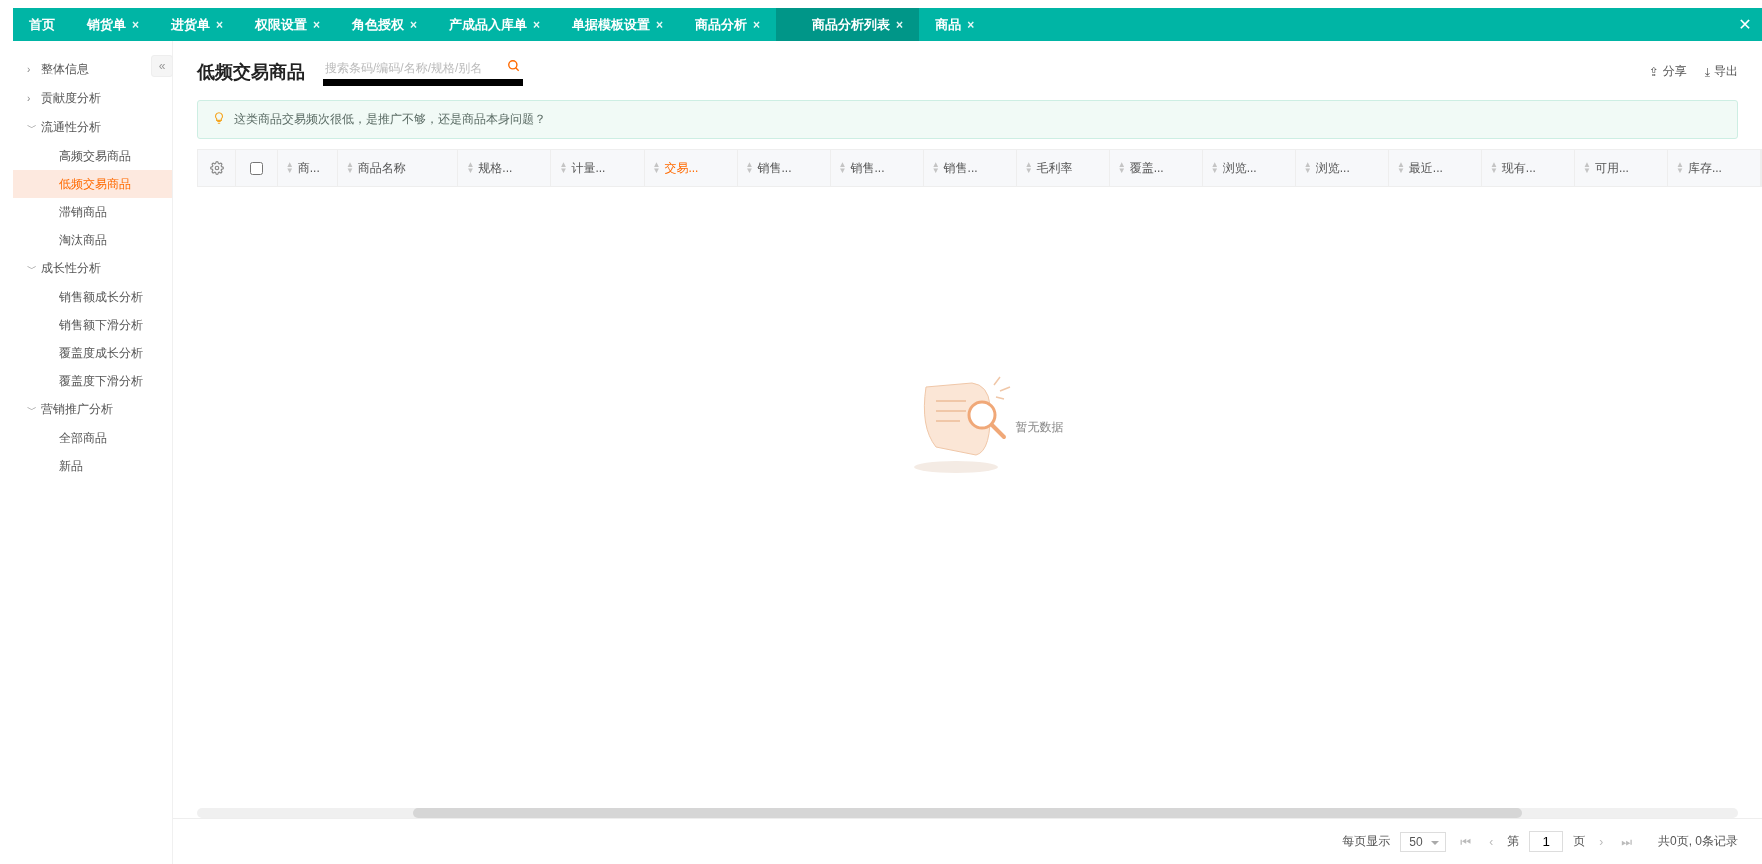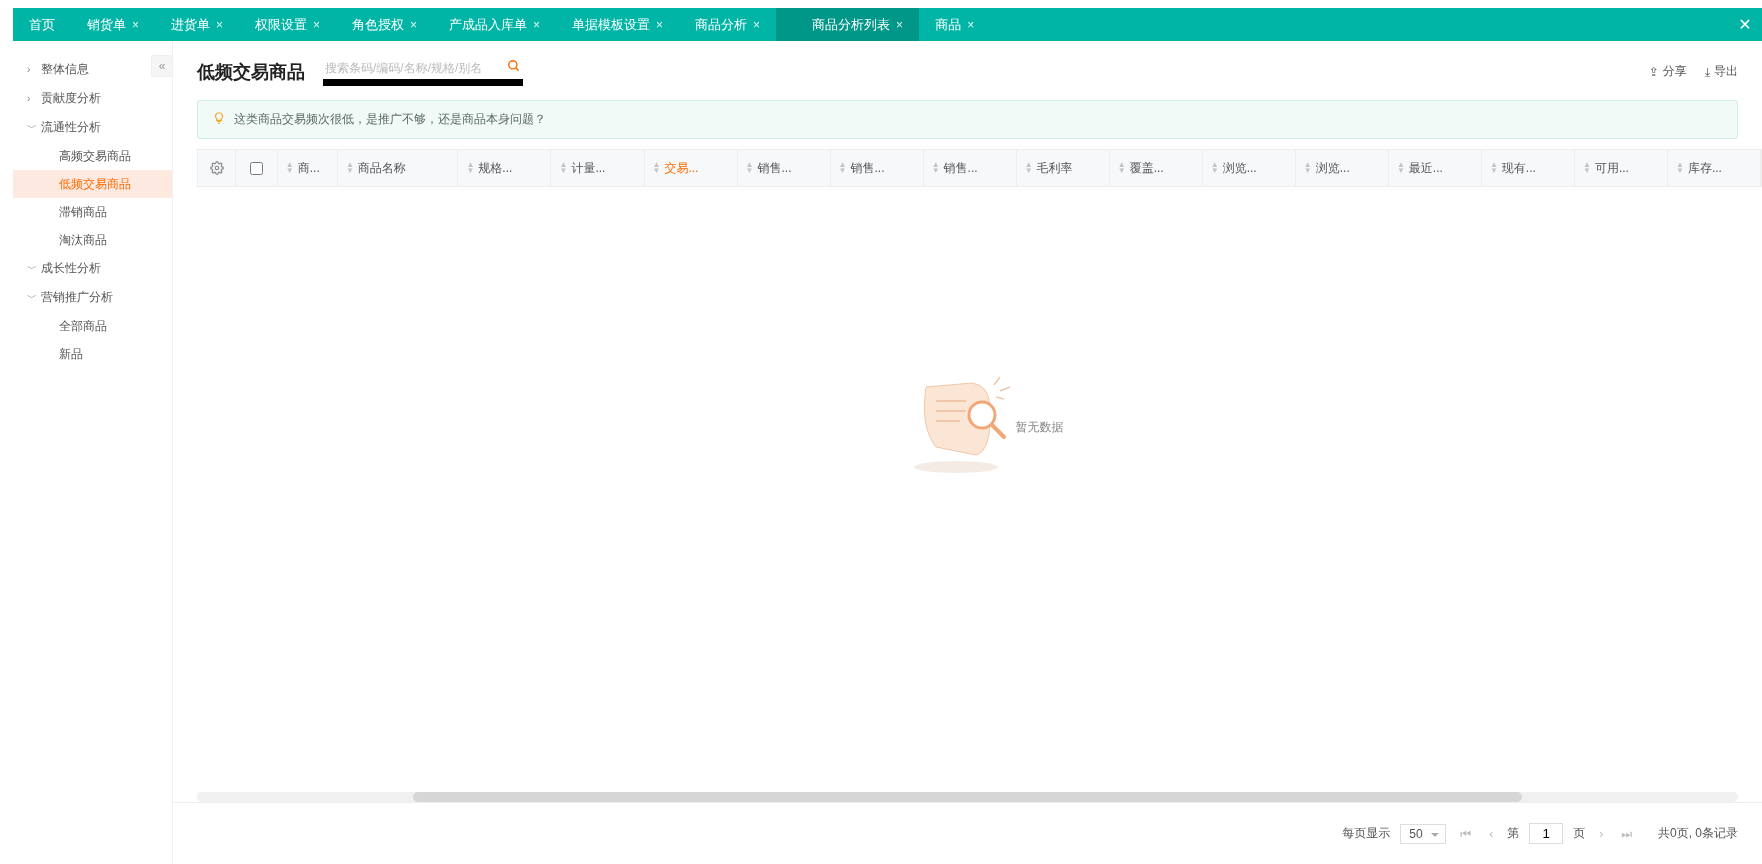--- a/index.html
+++ b/index.html
@@ -24,20 +24,21 @@
     margin-right: 0;
   }
   .tab {
     display: flex;
     align-items: center;
     padding: 0 16px;
     font-size: 13px;
     cursor: pointer;
     gap: 6px;
     white-space: nowrap;
+    font-weight: bold;
   }
   .tab.active { background: #009688; padding-left: 36px; }
   .tab .close { font-size: 12px; opacity: .9; }
   .tabs-close-all {
     position: absolute; right: 0; top: 0; bottom: 0;
     width: 34px; display:flex;align-items:center;justify-content:center;
     cursor:pointer; font-size:16px;
   }
 
   
@@ -173,21 +174,21 @@
   
   .fake-scroll {
     height:10px;background:#f0f0f0;margin:0 24px;border-radius:5px;position:relative;
   }
   .fake-scroll-thumb{
     position:absolute;left:14%;top:0;height:10px;width:72%;background:#d6d6d6;border-radius:5px;
   }
 
   
   .footer {
-    height:62px;border-top:1px solid #eee;
+    height:46px;border-top:1px solid #eee;
     display:flex;align-items:center;justify-content:flex-end;
     padding:0 24px;gap:10px;color:#555;font-size:12px;
     background:#fff;
   }
   .page-size-select{
     border:1px solid #ddd;padding:2px 18px 2px 8px;position:relative;cursor:pointer;min-width:46px;
   }
   .page-size-select::after{content:"";position:absolute;right:6px;top:8px;border:4px solid transparent;border-top-color:#aaa;}
   .pager-btn{color:#bbb;cursor:pointer;padding:0 4px;}
   .page-input{width:34px;border:1px solid #ddd;text-align:center;padding:2px 0;} .th-w-m{width:100px;} .th-w-l{width:130px;}
@@ -271,20 +272,26 @@
             <div class="side-item">高频交易商品</div>
             <div class="side-item active">低频交易商品</div>
             <div class="side-item">滞销商品</div>
             <div class="side-item">淘汰商品</div>
           </div>
         </div>
         <div class="side-group">
           <div class="side-group-head">
             <span class="chev">﹀</span>
             <span>成长性分析</span>
+          </div>
+          <div class="side-items">
+            <div class="side-item">销售额成长分析</div>
+            <div class="side-item">销售额下滑分析</div>
+            <div class="side-item">覆盖度成长分析</div>
+            <div class="side-item">覆盖度下滑分析</div>
           </div>
         </div>
         <div class="side-group">
           <div class="side-group-head">
             <span class="chev">﹀</span>
             <span>营销推广分析</span>
           </div>
           <div class="side-items">
             <div class="side-item">全部商品</div>
             <div class="side-item">新品</div>

